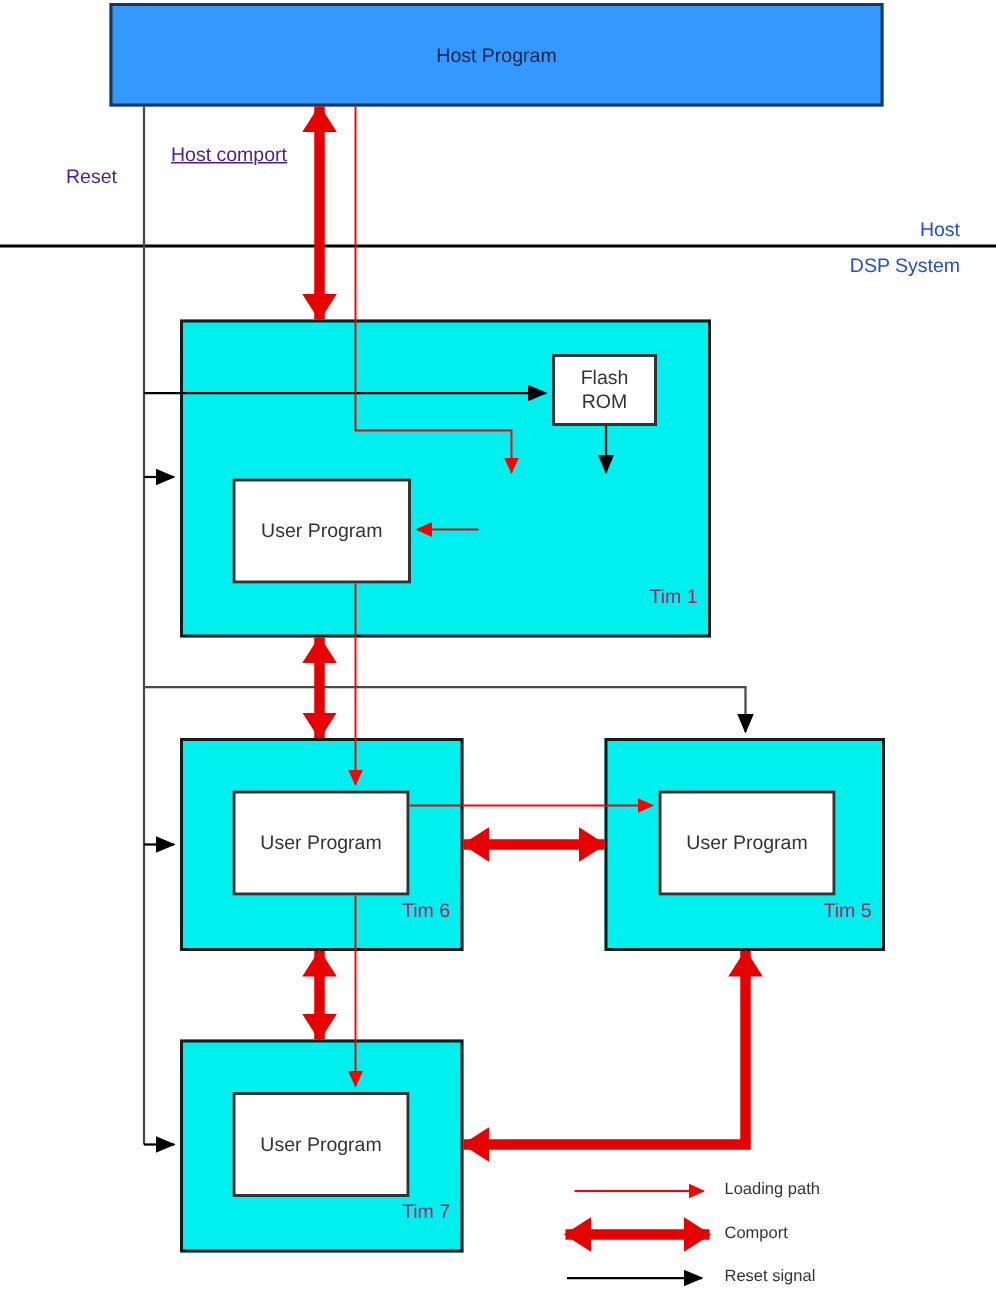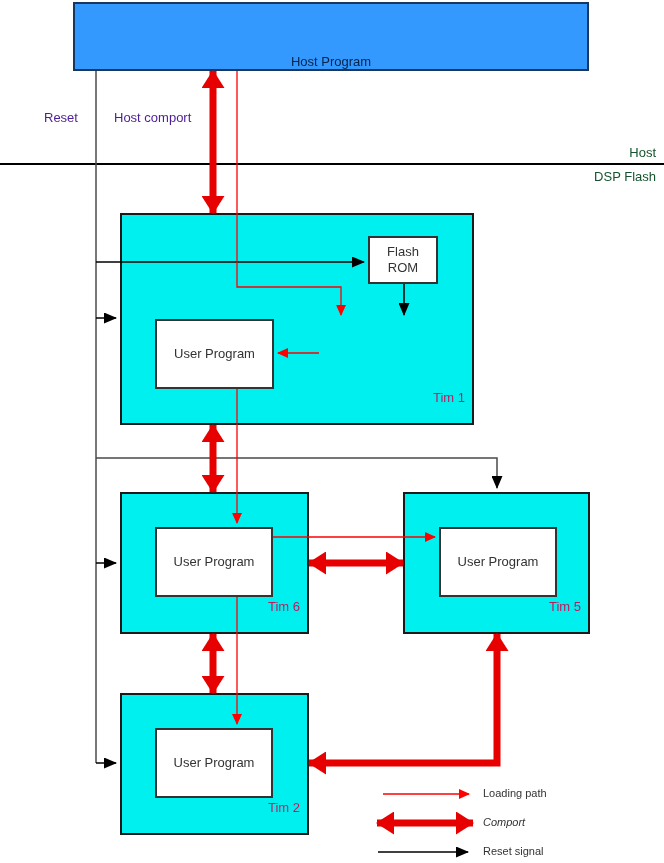--- a/index.html
+++ b/index.html
@@ -3,53 +3,53 @@
 <meta charset="utf-8">
 <style>
   html,body{margin:0;padding:0;background:#fff;}
   #canvas{
     position:relative;width:664px;height:863px;background:#ffffff;overflow:hidden;
     font-family:"Liberation Sans","DejaVu Sans",sans-serif;color:#1a1a1a;
   }
   .box{position:absolute;box-sizing:border-box;}
   .host-box{
     background:#3399ff;border:2px solid #17375e;
-    display:flex;align-items:flex-end;justify-content:center;
+    display:flex;align-items:center;justify-content:center;
     font-size:13px;color:#06234a;
   }
   .tim-box{background:#00f0f0;border:2px solid #1a1a1a;}
   .inner-box{
     background:#ffffff;border:2px solid #333333;
     display:flex;align-items:center;justify-content:center;text-align:center;
     font-size:13px;line-height:1.25;color:#333;
   }
   .tim-label{
     position:absolute;right:7px;bottom:18px;font-size:13px;color:#be185d;
   }
   .wire-label{position:absolute;font-size:13px;color:#4c1d95;white-space:nowrap;}
-  .side-label{position:absolute;right:8px;font-size:13px;color:#14532d;white-space:nowrap;}
+  .side-label{position:absolute;right:24px;font-size:13px;color:#1d4ed8;white-space:nowrap;}
   .divider{position:absolute;left:0;width:664px;height:2px;background:#000;}
   .legend-label{position:absolute;font-size:11px;color:#333;white-space:nowrap;}
   svg.overlay{position:absolute;left:0;top:0;pointer-events:none;}
 </style>
 </head>
 <body>
 
 <div id="canvas">
 
   <div class="box host-box" style="left:73px;top:2px;width:516px;height:69px;">
     <span>Host Program</span>
   </div>
 
   <div class="wire-label" style="left:44px;top:110px;">Reset</div>
-  <div class="wire-label" style="left:114px;top:110px;">Host comport</div>
+  <div class="wire-label" style="left:114px;top:95px;text-decoration:underline;">Host comport</div>
 
   <div class="side-label" style="top:145px;">Host</div>
   <div class="divider" style="top:163px;"></div>
-  <div class="side-label" style="top:169px;">DSP Flash</div>
+  <div class="side-label" style="top:169px;">DSP System</div>
 
   <div class="box tim-box" style="left:120px;top:213px;width:354px;height:212px;">
     <span class="tim-label">Tim 1</span>
   </div>
   <div class="box inner-box" style="left:368px;top:236px;width:70px;height:48px;padding:2px;">
     <span>Flash ROM</span>
   </div>
   <div class="box inner-box" style="left:155px;top:319px;width:119px;height:70px;">
     <span>User Program</span>
   </div>
@@ -62,28 +62,28 @@
   </div>
 
   <div class="box tim-box" style="left:403px;top:492px;width:187px;height:142px;">
     <span class="tim-label">Tim 5</span>
   </div>
   <div class="box inner-box" style="left:439px;top:527px;width:118px;height:70px;">
     <span>User Program</span>
   </div>
 
   <div class="box tim-box" style="left:120px;top:693px;width:189px;height:142px;">
-    <span class="tim-label">Tim 2</span>
+    <span class="tim-label">Tim 7</span>
   </div>
   <div class="box inner-box" style="left:155px;top:728px;width:118px;height:70px;">
     <span>User Program</span>
   </div>
 
   <div class="legend-label" style="left:483px;top:787px;">Loading path</div>
-  <div class="legend-label" style="left:483px;top:816px;font-style:italic;">Comport</div>
+  <div class="legend-label" style="left:483px;top:816px;">Comport</div>
   <div class="legend-label" style="left:483px;top:845px;text-align:center;">Reset signal</div>
 
   <svg class="overlay" width="664" height="863" viewBox="0 0 664 863">
     <defs>
       <marker id="aRed" markerUnits="userSpaceOnUse" markerWidth="11" markerHeight="10" refX="10" refY="5" orient="auto-start-reverse">
         <path d="M0,0 L11,5 L0,10 z" fill="#ff0000"></path>
       </marker>
       <marker id="aBlack" markerUnits="userSpaceOnUse" markerWidth="13" markerHeight="11" refX="12" refY="5.5" orient="auto-start-reverse">
         <path d="M0,0 L13,5.5 L0,11 z" fill="#000000"></path>
       </marker>

